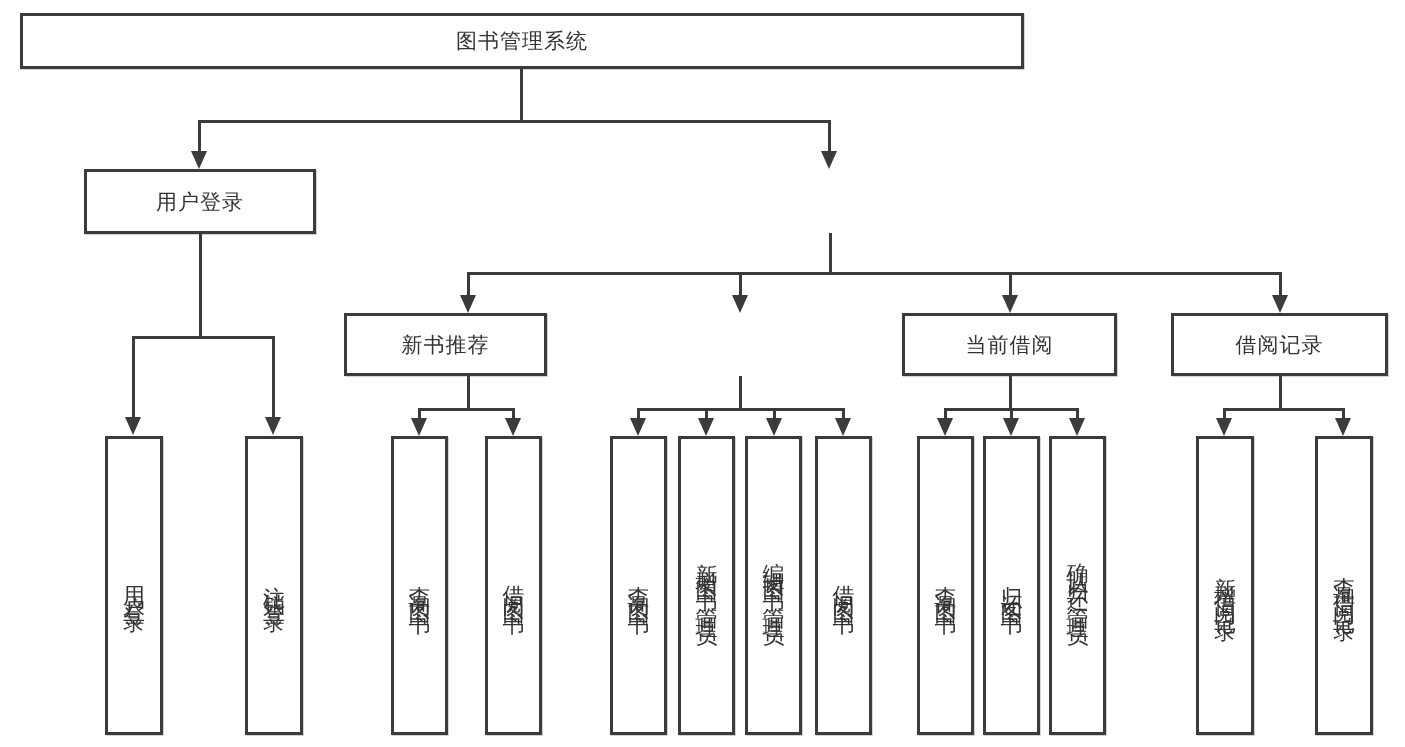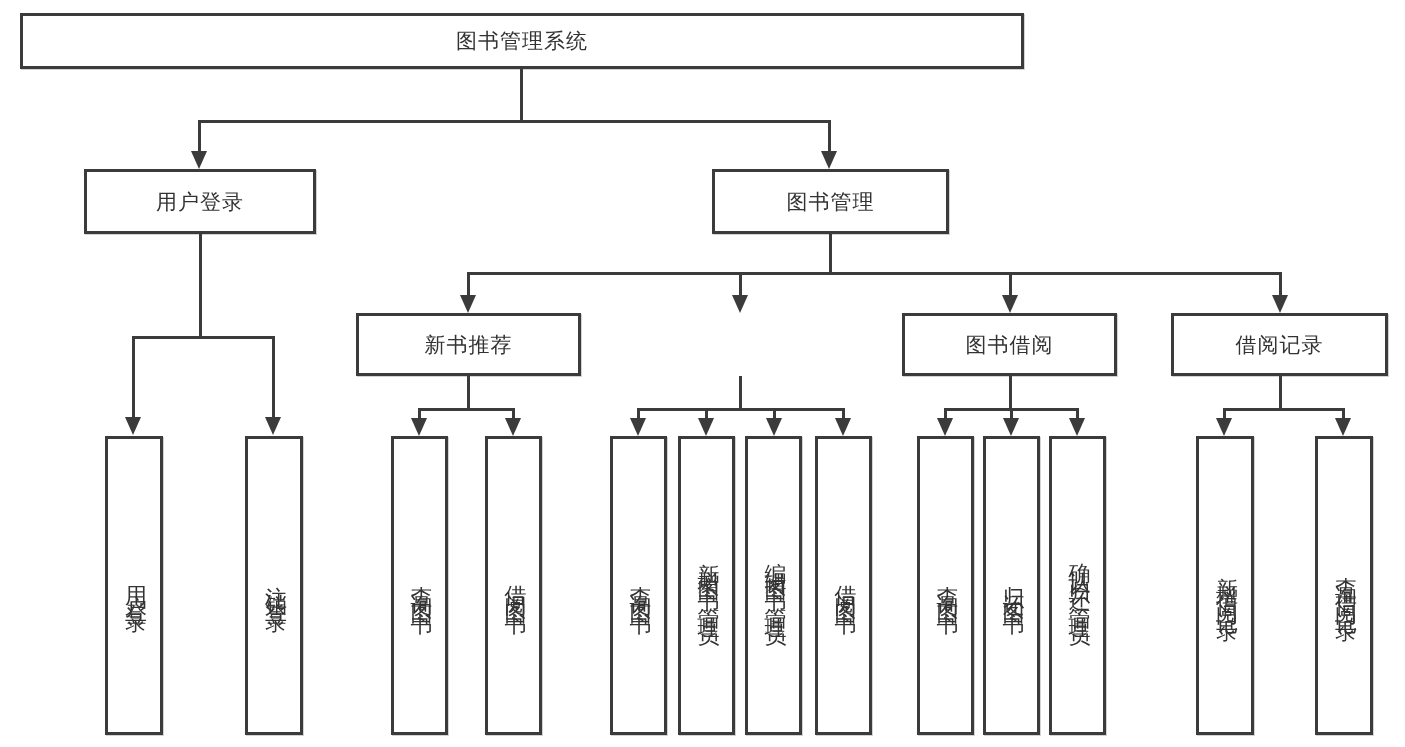--- a/index.html
+++ b/index.html
@@ -1,20 +1,20 @@
 <!DOCTYPE html>
 <html><head>
 <meta charset="utf-8">
 <style>
   html,body{margin:0;padding:0;background:#ffffff;}
   #stage{
     position:relative;
     width:1405px;height:747px;
     background:#ffffff;
-    font-family:Liberation Mono, monospace;
+    font-family:Liberation Serif, serif;
     color:#333333;
     overflow:hidden;
   }
   .box{
     position:absolute;
     box-sizing:border-box;
     border:3px solid #3b3b3b;
     background:#ffffff;
     display:flex;
     align-items:center;
@@ -63,26 +63,25 @@
 </style>
 </head>
 <body>
 
 <div id="stage">
 
   <div class="box" style="left:20px;top:13px;width:1004px;height:56px;">图书管理系统</div>
 
   <div class="box" style="left:84px;top:169px;width:232px;height:65px;">用户登录</div>
 
-  <div class="box" style="left:712px;top:169px;width:237px;height:65px;">图书管理</div>
 
-  <div class="box" style="left:356px;top:313px;width:225px;height:63px;">新书推荐</div>
+  <div class="box" style="left:344px;top:313px;width:203px;height:63px;">新书推荐</div>
 
 
-  <div class="box" style="left:902px;top:313px;width:215px;height:63px;">图书借阅</div>
+  <div class="box" style="left:902px;top:313px;width:215px;height:63px;">当前借阅</div>
 
   <div class="box" style="left:1171px;top:313px;width:217px;height:63px;">借阅记录</div>
 
   <div class="vbox" style="left:105px;top:436px;width:58px;height:299px;">
     <span class="vtext">用户登录</span>
   </div>
   <div class="vbox" style="left:245px;top:436px;width:58px;height:299px;">
     <span class="vtext">注销登录</span>
   </div>
 

